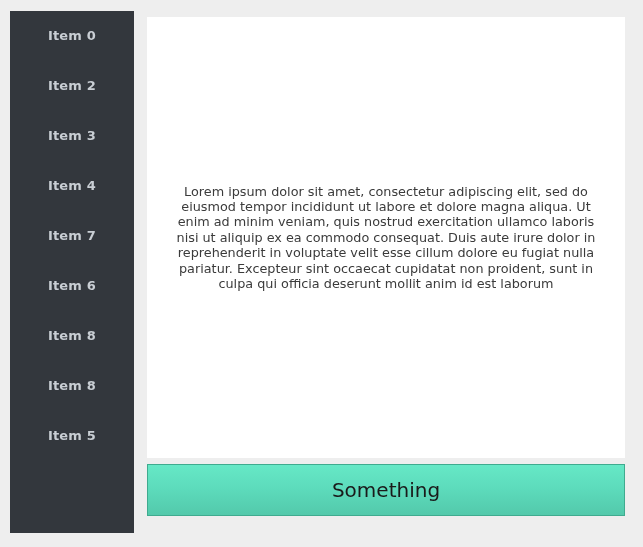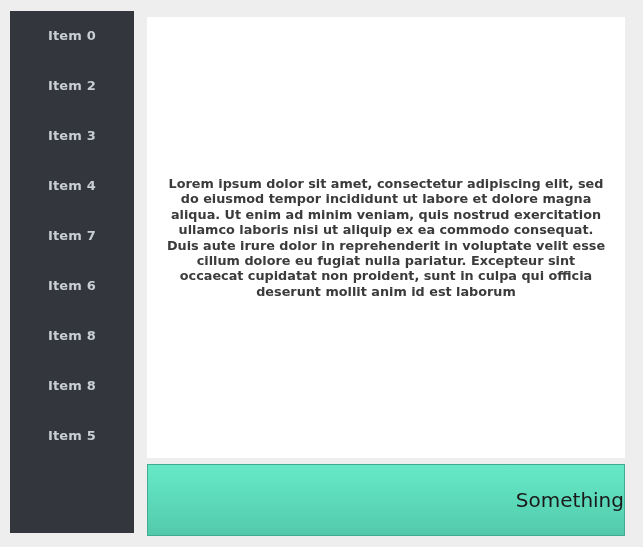--- a/index.html
+++ b/index.html
@@ -59,39 +59,38 @@
   }
   .lorem-text {
     width: 440px;
     margin: 4px;
     padding: 0 4px;
     text-align: center;
     font-size: 12.8px;
     line-height: 15.4px;
     color: #3b3b3b;
     font-family: "DejaVu Sans", sans-serif;
-    font-weight: bold;
   }
 
   
   .something-button {
     position: absolute;
     left: 147px;
     top: 464px;
     width: 478px;
-    height: 72px;
+    height: 52px;
     box-sizing: border-box;
     border: 1px solid #3fab8f;
     background: linear-gradient(to bottom, #66e8c6 0%, #5ddcbc 45%, #53c9ab 100%);
     color: #1a1a1a;
     font-size: 20px;
     font-family: "DejaVu Sans", sans-serif;
     display: flex;
     align-items: center;
-    justify-content: flex-end;
+    justify-content: center;
     cursor: pointer;
     user-select: none;
   }
 </style>
 </head>
 <body>
 
 <div class="app">
 
   <div class="sidebar">

